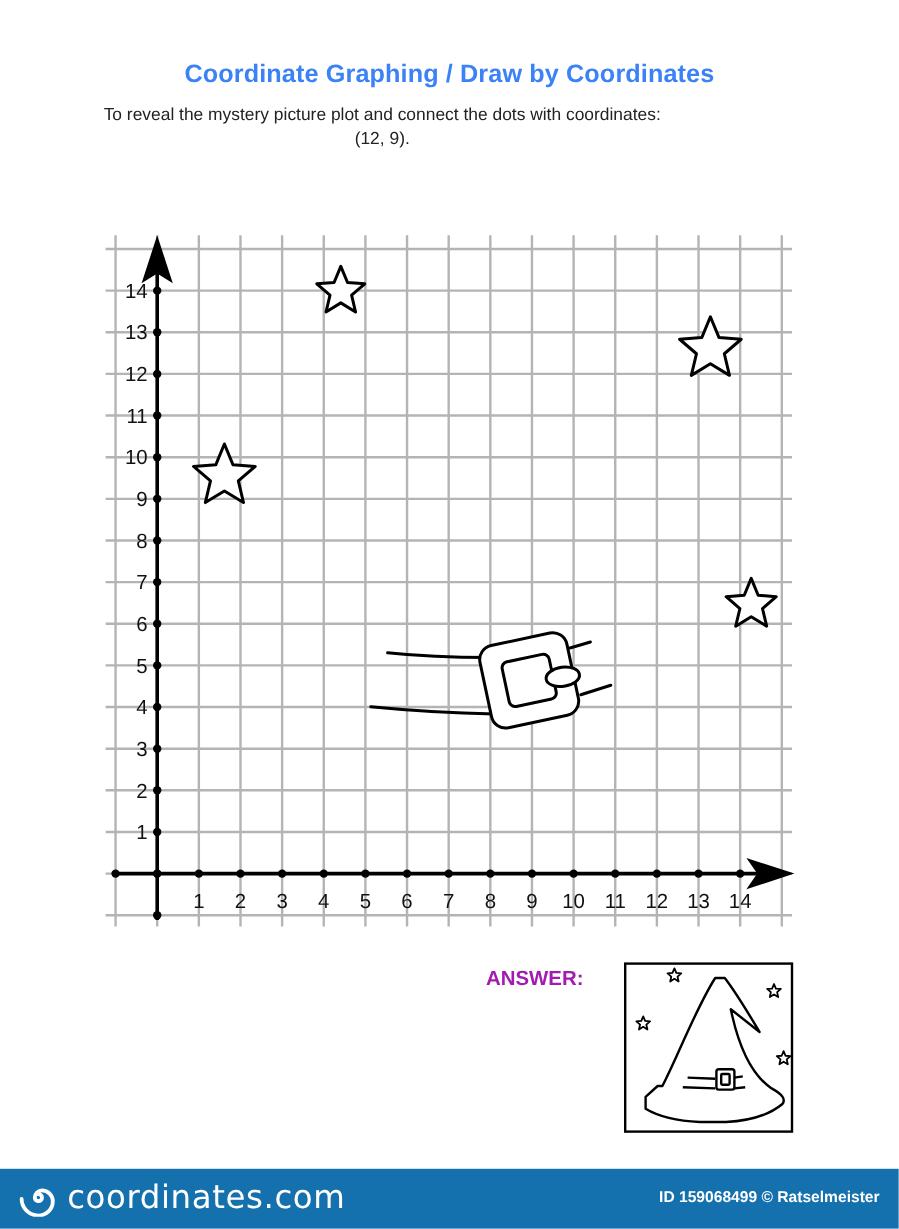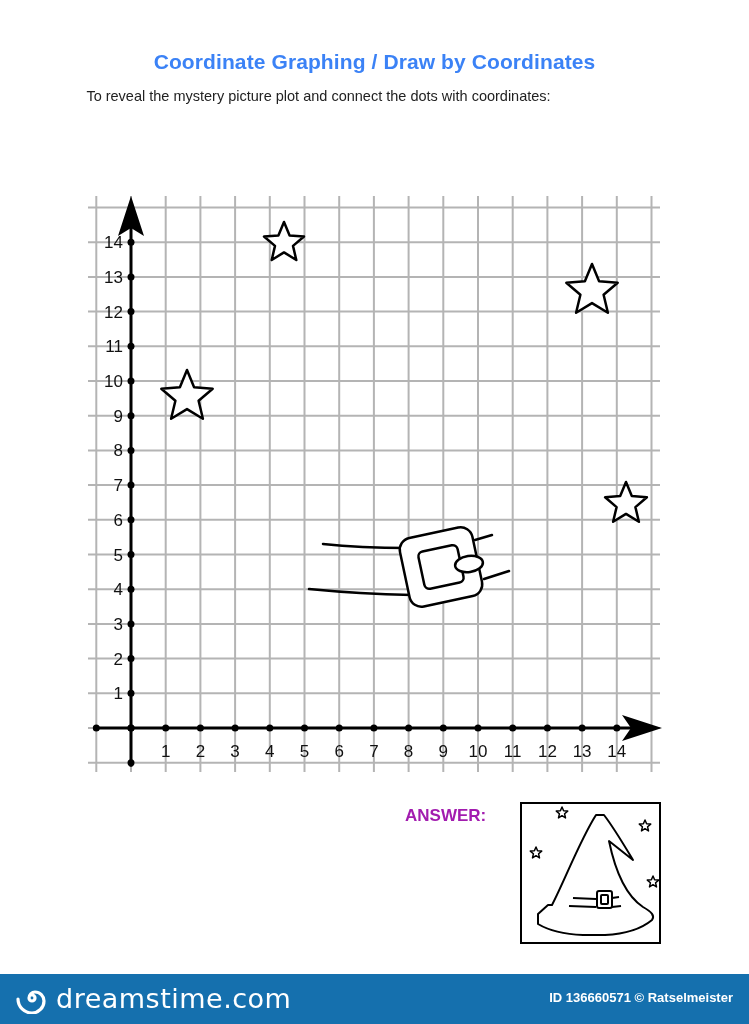--- a/index.html
+++ b/index.html
@@ -14,20 +14,21 @@
   .footer .brand { font-size: 27px; font-family: "DejaVu Sans", sans-serif; margin-left: 8px; letter-spacing: 0.5px; }
   .footer .credit { position: absolute; right: 16px; top: 16px; font-size: 13px; font-weight: bold; }
 </style>
 </head>
 <body>
 
 <div class="title">Coordinate Graphing / Draw by Coordinates</div>
 
 <div class="instr">
   <div>To reveal the mystery picture plot and connect the dots with coordinates:</div>
+  <div>(12, 9).</div>
 </div>
 
 <svg class="graph" width="749" height="974">
   <g id="grid" stroke="#b4b4b4" stroke-width="2">
       <line x1="96.3" x2="96.3" y1="196" y2="772"></line>
       <line x1="131" x2="131" y1="196" y2="772"></line>
       <line x1="165.7" x2="165.7" y1="196" y2="772"></line>
       <line x1="200.4" x2="200.4" y1="196" y2="772"></line>
       <line x1="235.10000000000002" x2="235.10000000000002" y1="196" y2="772"></line>
       <line x1="269.8" x2="269.8" y1="196" y2="772"></line>
@@ -168,16 +169,16 @@
   </g>
 </svg>
 
 <div class="answer-label">ANSWER:</div>
 
 <div class="footer">
   <div class="logo">
     <svg width="32" height="32" viewBox="0 0 32 32">
       <path d="M16 16 m0 -3 a3 3 0 1 1 -3 3 a6 6 0 0 1 6 -6 a9 9 0 0 1 9 9 a12 12 0 0 1 -12 12 a14 14 0 0 1 -14 -14" fill="none" stroke="#fff" stroke-width="3.2" stroke-linecap="round"></path>
     </svg>
-    <span class="brand">dreamstime.com</span>
+    <span class="brand">coordinates.com</span>
   </div>
-  <div class="credit">ID 136660571 © Ratselmeister</div>
+  <div class="credit">ID 159068499 © Ratselmeister</div>
 </div>
 
 </body></html>

